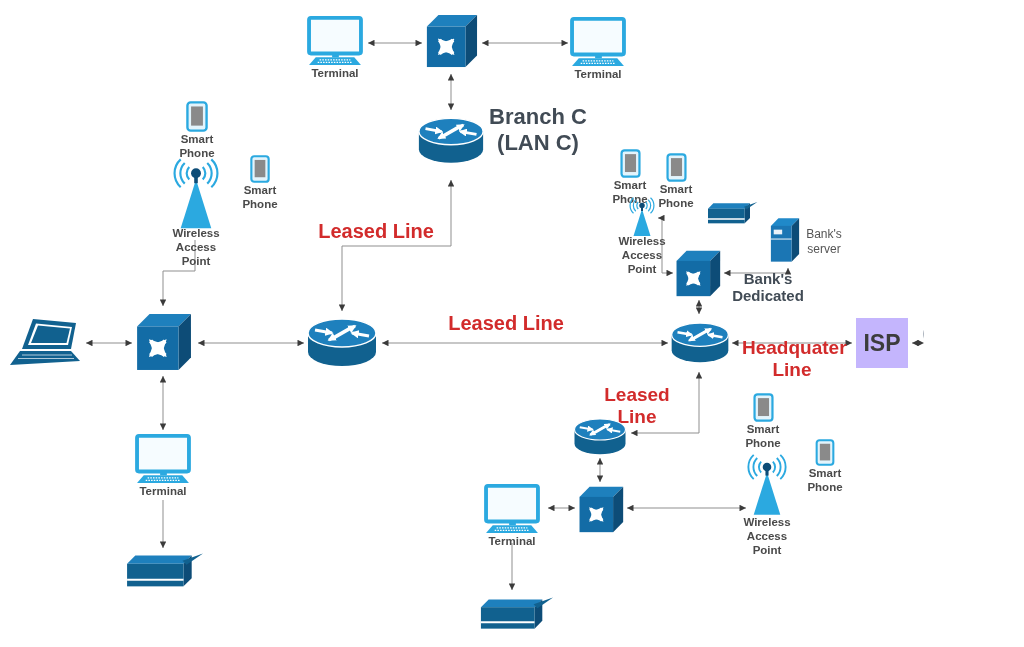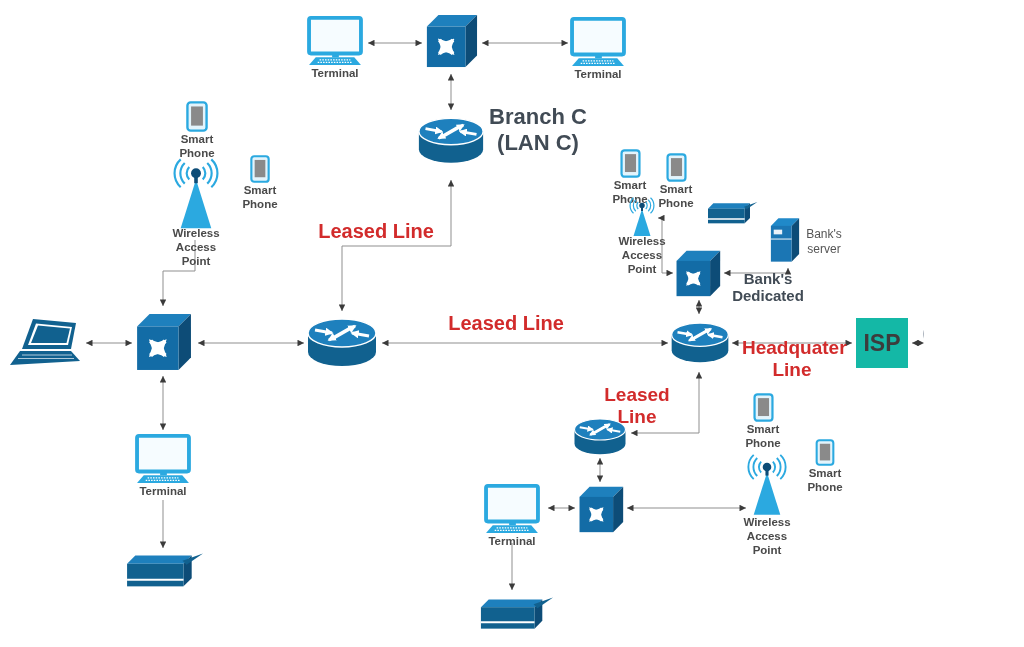--- a/index.html
+++ b/index.html
@@ -7,21 +7,21 @@
   #canvas{position:relative;width:924px;height:647px;background:#ffffff;overflow:hidden;}
   .wires{position:absolute;left:0;top:0;pointer-events:none;}
   .wires path{stroke:#8f8f8f;stroke-width:1;fill:none;}
   .node{position:absolute;text-align:center;}
   .node svg{display:block;margin:0 auto;}
   .lbl-sm{font-size:11.5px;font-weight:700;color:#4a4a4a;line-height:1.2;margin-top:1px;}
   .lbl-srv{position:absolute;font-size:12px;font-weight:400;color:#555;line-height:1.25;text-align:center;}
   .lbl-branch{position:absolute;font-size:22px;font-weight:700;color:#414b55;line-height:1.16;text-align:center;}
   .lbl-red{position:absolute;font-size:19px;font-weight:700;color:#d22b2b;line-height:1.14;text-align:center;}
   .lbl-red.big{font-size:20px;}
-  .isp-note{position:absolute;background:#14b8a6;display:flex;align-items:center;justify-content:center;
+  .isp-note{position:absolute;background:#c4b5fd;display:flex;align-items:center;justify-content:center;
     font-size:23px;font-weight:700;color:#3c3c3c;}
   .cloud-wrap{position:absolute;display:flex;align-items:center;justify-content:center;}
   .cloud-wrap svg{position:absolute;left:0;top:0;}
   .cloud-wrap span{position:relative;font-size:15px;font-weight:700;color:#3c3c3c;}
 </style>
 </head>
 <body>
 
 <div id="canvas">
 

